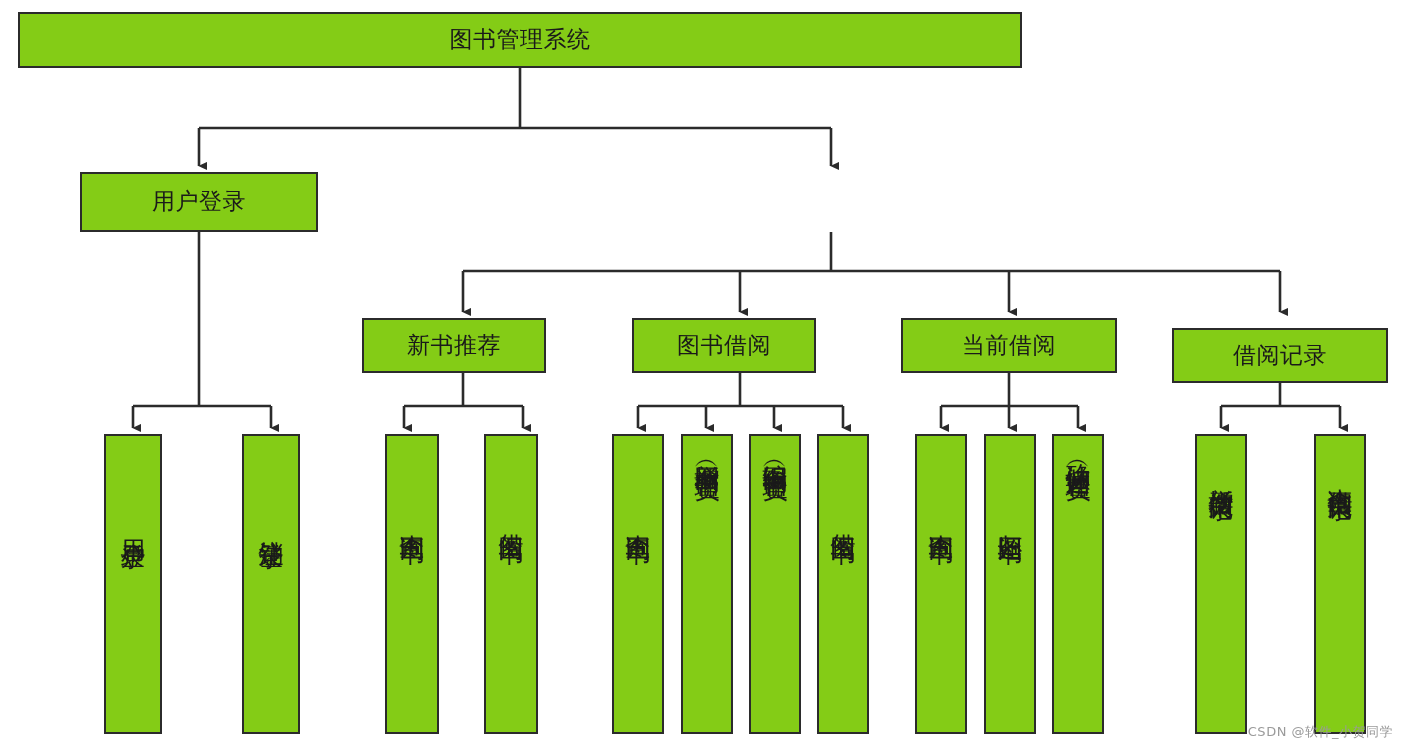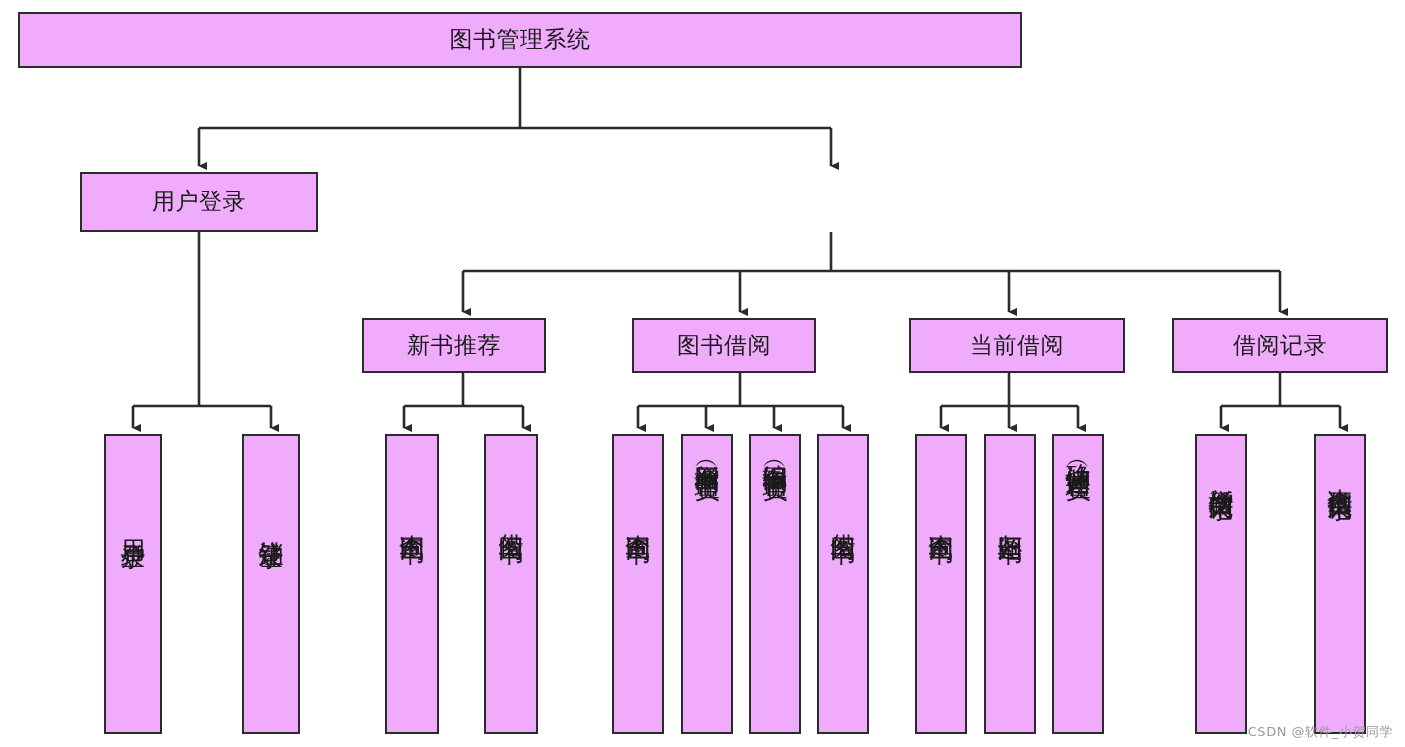--- a/index.html
+++ b/index.html
@@ -23,21 +23,21 @@
     position: absolute;
     top: 0;
     left: 0;
     width: 1405px;
     height: 747px;
     pointer-events: none;
   }
   .node {
     position: absolute;
     box-sizing: border-box;
-    background: #f0abfc;
+    background: #84cc16;
     border: 2px solid #2b2b2b;
     display: flex;
     align-items: center;
     justify-content: center;
     color: #1a1a1a;
   }
   .node-label {
     display: block;
     text-align: center;
     line-height: 1.18;
@@ -139,25 +139,25 @@
 
 
   <div class="node horizontal" style="left:362px; top:318px; width:184px; height:55px;">
     <span class="node-label">新书推荐</span>
   </div>
 
   <div class="node horizontal" style="left:632px; top:318px; width:184px; height:55px;">
     <span class="node-label">图书借阅</span>
   </div>
 
-  <div class="node horizontal" style="left:901px; top:318px; width:216px; height:55px;margin-left:8px;">
+  <div class="node horizontal" style="left:901px; top:318px; width:216px; height:55px;">
     <span class="node-label">当前借阅</span>
   </div>
 
-  <div class="node horizontal" style="left:1172px; top:318px; width:216px; height:55px;">
+  <div class="node horizontal" style="left:1172px; top:328px; width:216px; height:55px;">
     <span class="node-label">借阅记录</span>
   </div>
 
   <div class="node vertical" style="left:104px; top:434px; width:58px; height:300px; padding-top:84px;">
     <span class="node-label">用户登录</span>
   </div>
 
   <div class="node vertical" style="left:242px; top:434px; width:58px; height:300px; padding-top:84px;">
     <span class="node-label">注销登录</span>
   </div>

